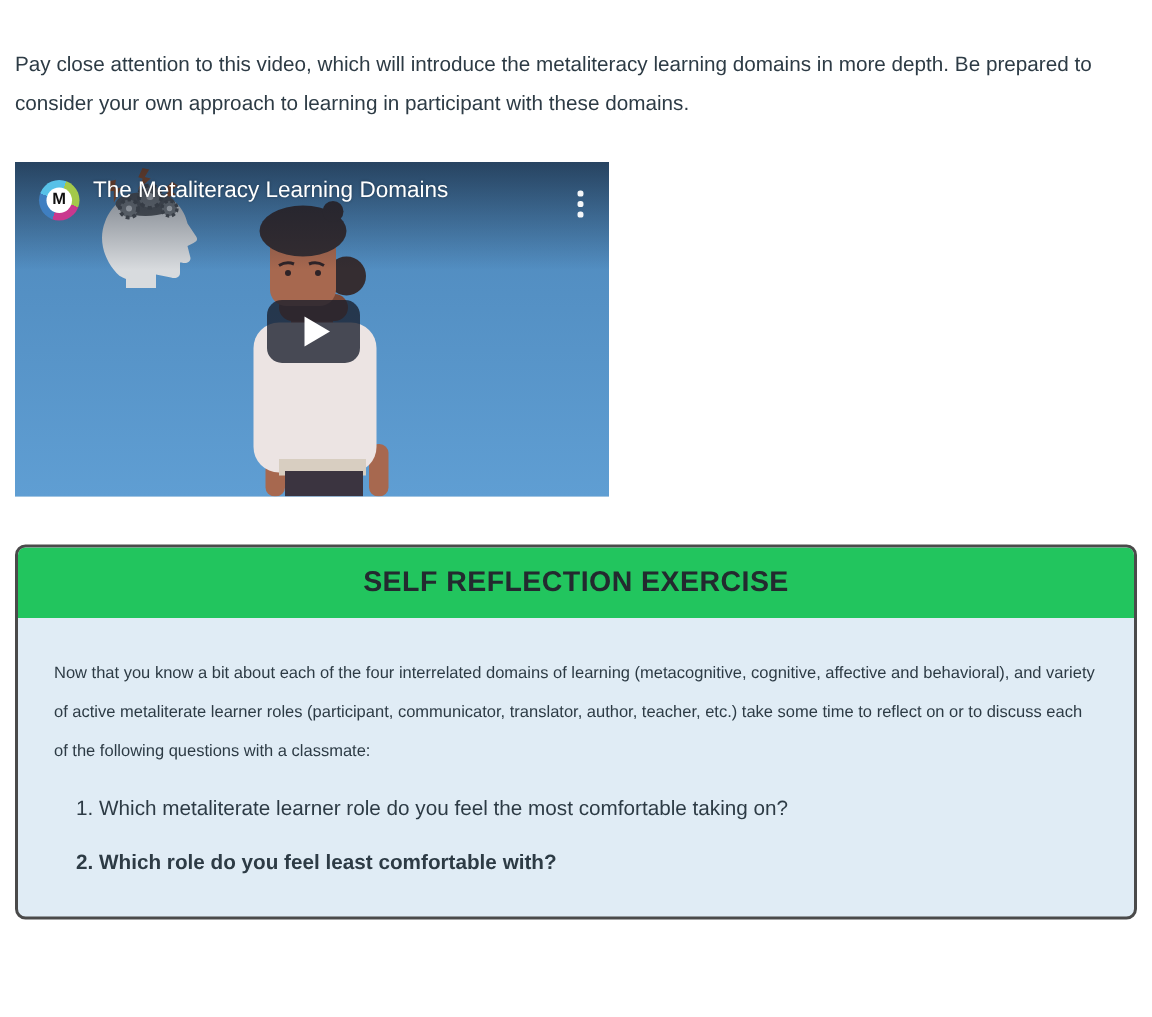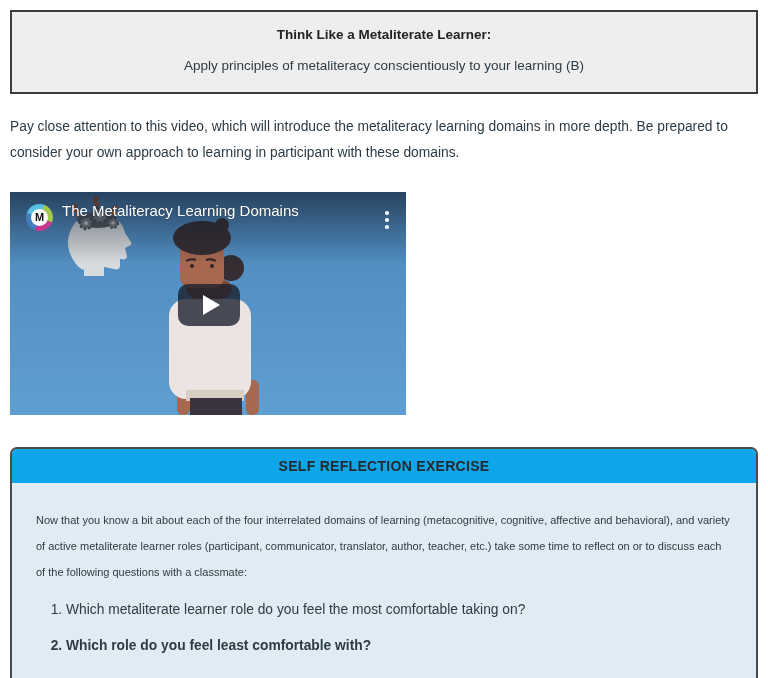--- a/index.html
+++ b/index.html
@@ -96,25 +96,25 @@
 
   
   .reflect {
     margin-top: 32px;
     border: 2px solid #4a4a4a;
     border-radius: 7px;
     overflow: hidden;
     background: #e0ecf5;
   }
   .reflect-head {
-    background: #0ea5e9;
-    height: 34px;
+    background: #22c55e;
+    height: 47px;
     display: flex; align-items: center; justify-content: center;
     font-weight: bold;
-    font-size: 14px;
+    font-size: 19px;
     letter-spacing: 0.3px;
     color: #232a2f;
   }
   .reflect-body { padding: 24px 24px 26px; }
   .reflect-intro {
     font-size: 11px;
     line-height: 26px;
   }
   .reflect-list {
     margin-top: 15px;
@@ -122,24 +122,20 @@
     font-size: 13.8px;
   }
   .reflect-list li { margin-bottom: 16px; line-height: 20px; }
   .reflect-list li:last-child { margin-bottom: 0; font-weight: bold; }
 </style>
 </head>
 <body>
 
 <div class="page">
 
-  <div class="callout">
-    <p class="callout-title">Think Like a Metaliterate Learner:</p>
-    <p class="callout-sub">Apply principles of metaliteracy conscientiously to your learning (B)</p>
-  </div>
 
   <p class="intro">Pay close attention to this video, which will introduce the metaliteracy learning domains in more depth. Be prepared to consider your own approach to learning in participant with these domains.</p>
 
   <div class="video">
     <svg class="scene" viewBox="0 0 396 223" aria-hidden="true">
       <defs>
         <linearGradient id="sky" x1="0" y1="0" x2="0" y2="1">
           <stop offset="0" stop-color="#4d87ba"></stop>
           <stop offset="1" stop-color="#5f9ed3"></stop>
         </linearGradient>

